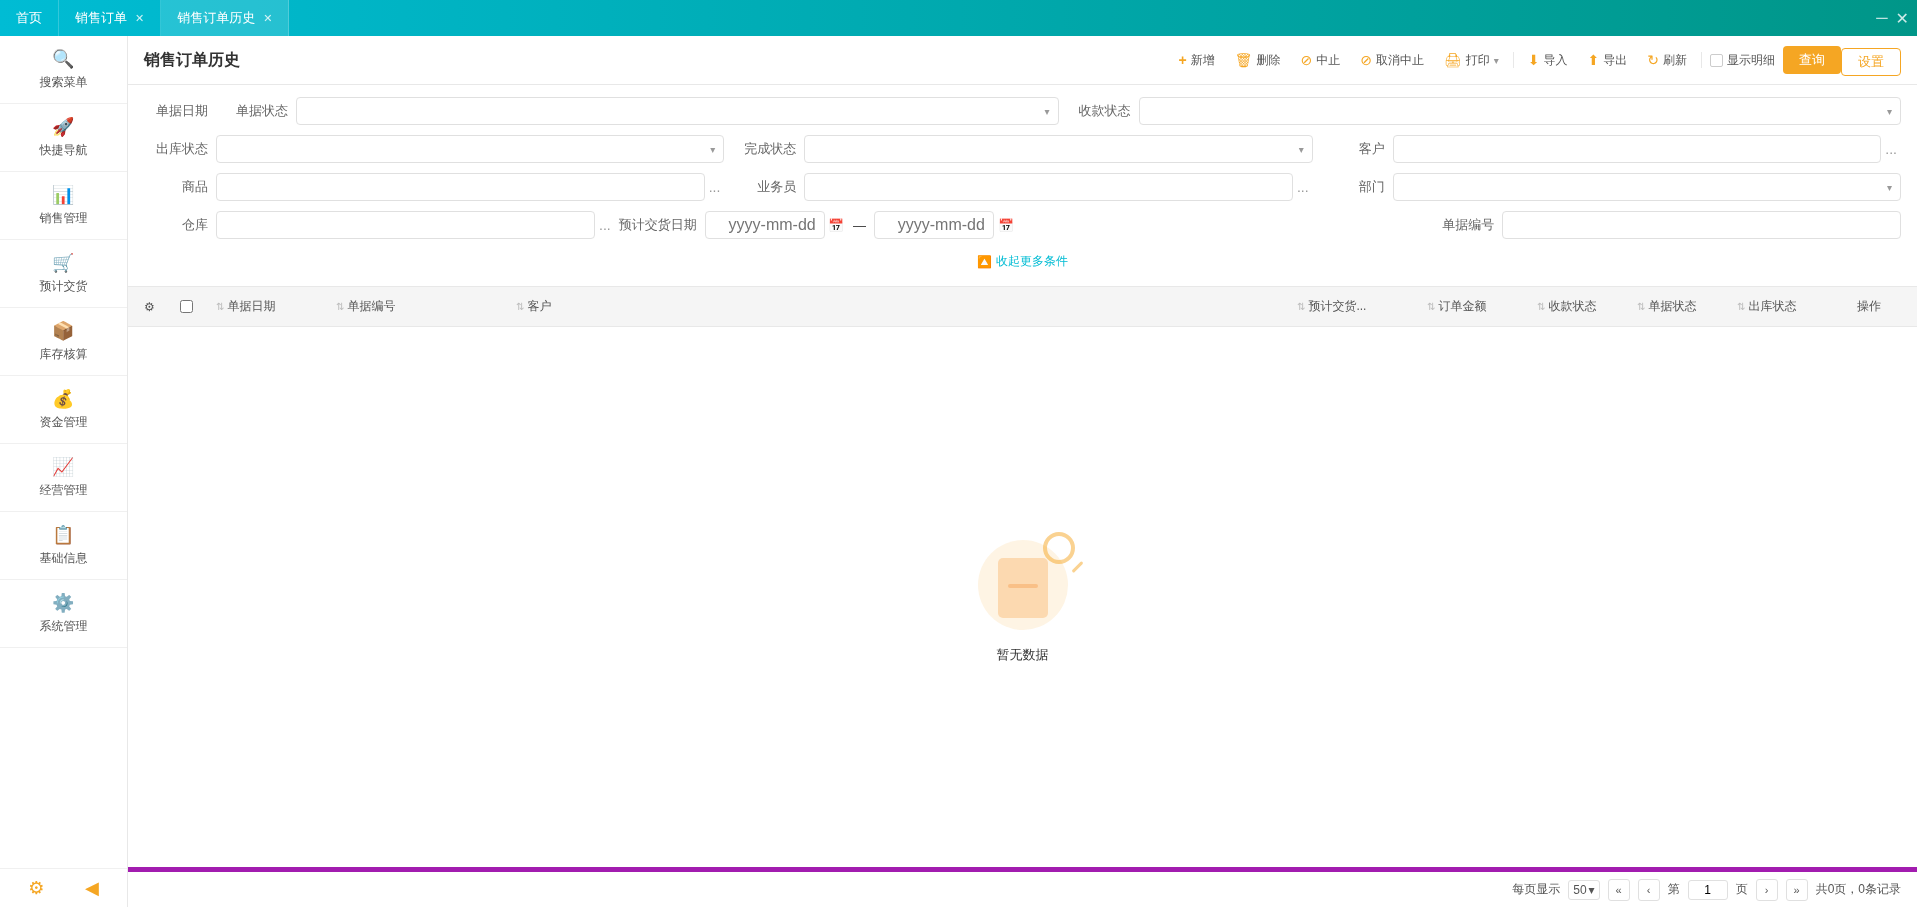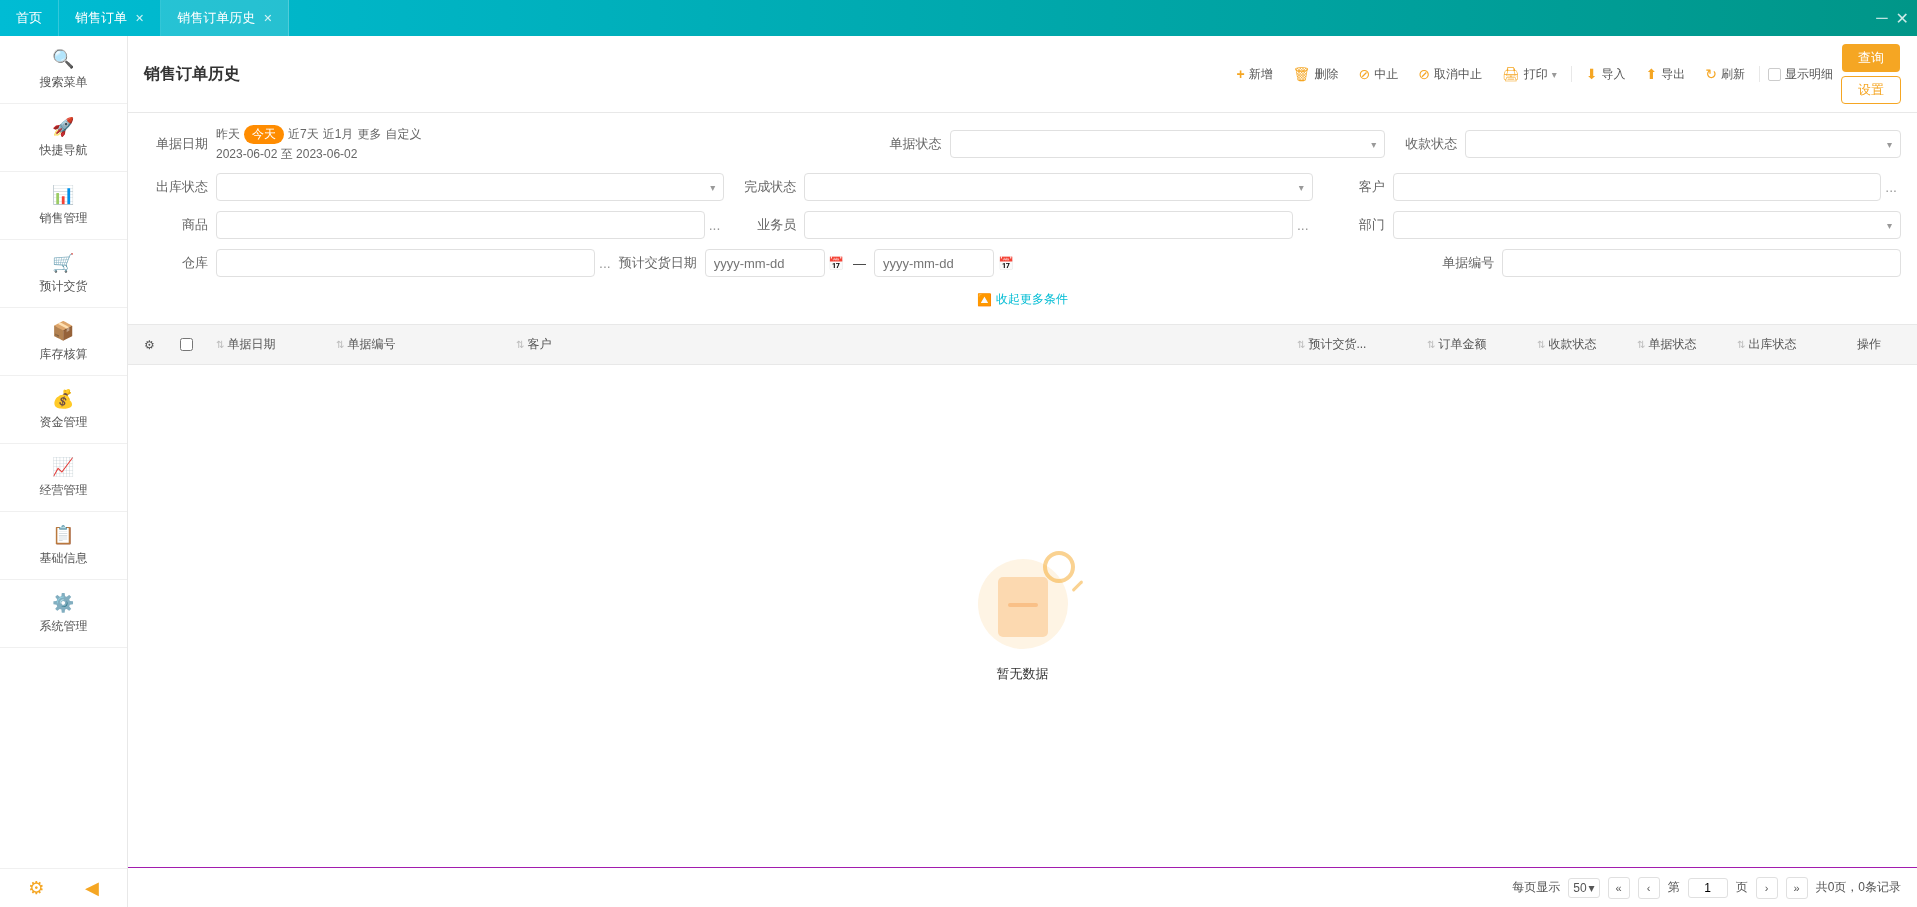--- a/index.html
+++ b/index.html
@@ -35,21 +35,21 @@
     .toolbar-divider { width: 1px; height: 16px; background: #e8e8e8; }
     .display-dense { display: flex; align-items: center; gap: 4px; font-size: 12px; color: #555; }
     .checkbox-small { width: 13px; height: 13px; border: 1px solid #ccc; border-radius: 2px; cursor: pointer; }
 
     
     .filter-panel { background: #fff; padding: 12px 16px; border-bottom: 1px solid #e8e8e8; flex-shrink: 0; }
     .filter-row { display: flex; align-items: center; margin-bottom: 10px; gap: 0; }
     .filter-row:last-child { margin-bottom: 0; }
     .filter-label { width: 72px; text-align: right; color: #666; font-size: 13px; padding-right: 8px; flex-shrink: 0; }
     .filter-control { flex: 1; display: flex; align-items: center; }
-    .filter-input { border: 1px solid #e0e0e0; border-radius: 4px; padding: 4px 8px; font-size: 13px; color: #333; background: #fff; outline: none; height: 28px; width: 100%; }
+    .filter-input { border: 1px solid #e0e0e0; border-radius: 4px; padding: 4px 8px; font-size: 16px; color: #333; background: #fff; outline: none; height: 28px; width: 100%; text-align: right; }
     .filter-select { border: 1px solid #e0e0e0; border-radius: 4px; padding: 4px 8px; font-size: 12px; color: #333; background: #fff; height: 28px; display: flex; align-items: center; justify-content: space-between; cursor: pointer; flex: 1; }
     .filter-select .chevron { color: #999; font-size: 10px; }
     .filter-dots { color: #999; font-size: 14px; cursor: pointer; padding: 0 4px; }
     .date-filter { display: flex; align-items: center; gap: 4px; }
     .date-tag { background: #ff8c00; color: #fff; border-radius: 10px; padding: 1px 8px; font-size: 12px; cursor: pointer; }
     .date-option { color: #666; font-size: 12px; cursor: pointer; }
     .date-range { font-size: 12px; color: #666; margin-top: 2px; }
     .filter-group { display: flex; align-items: flex-start; flex-direction: column; }
     .collapse-row { text-align: center; padding: 4px 0; cursor: pointer; color: #00bcd4; font-size: 12px; display: flex; align-items: center; justify-content: center; gap: 4px; }
 
@@ -67,29 +67,29 @@
     .col-recv-status { width: 100px; }
     .col-doc-status { width: 100px; }
     .col-out-status { width: 100px; }
     .col-action { width: 80px; margin-left: auto; justify-content: center; }
     .sort-icon { color: #bbb; font-size: 10px; }
 
     .table-body { flex: 1; display: flex; align-items: center; justify-content: center; flex-direction: column; }
     .empty-state { display: flex; flex-direction: column; align-items: center; gap: 16px; }
 
     
-    .page-footer { height: 40px; background: #fff; border-top: 1px solid #a21caf; display: flex; align-items: center; justify-content: flex-end; padding: 0 16px; gap: 8px; font-size: 12px; color: #555; flex-shrink: 0; }
+    .page-footer { height: 40px; background: #fff; border-top: 5px solid #a21caf; display: flex; align-items: center; justify-content: flex-end; padding: 0 16px; gap: 8px; font-size: 12px; color: #555; flex-shrink: 0; }
     .page-size-select { border: 1px solid #e0e0e0; border-radius: 3px; padding: 2px 4px; font-size: 12px; display: flex; align-items: center; gap: 2px; cursor: pointer; }
     .page-nav-btn { width: 22px; height: 22px; border: 1px solid #e0e0e0; border-radius: 3px; display: flex; align-items: center; justify-content: center; cursor: pointer; font-size: 11px; color: #555; }
     .page-num-input { width: 40px; border: 1px solid #e0e0e0; border-radius: 3px; text-align: center; font-size: 12px; padding: 2px; }
 
     
     .query-btn { background: #f5a623; color: #fff; border: none; border-radius: 4px; padding: 5px 16px; font-size: 13px; cursor: pointer; }
     .settings-btn { background: #fff; color: #f5a623; border: 1px solid #f5a623; border-radius: 4px; padding: 4px 16px; font-size: 13px; cursor: pointer; margin-top: 4px; }
-    .query-settings { display: flex; flex-direction: column; align-items: center; }
+    .query-settings { display: flex; flex-direction: row; align-items: center; }
   </style>
 </head>
 <body>
 
 <div class="top-bar">
   <div class="tab-item">
     <span>首页</span>
   </div>
   <div class="tab-item">
     <span>销售订单</span>
@@ -198,33 +198,20 @@
           <button class="query-btn">查询</button>
           <button class="settings-btn">设置</button>
         </div>
       </div>
     </div>
 
     <div class="filter-panel">
 
       <div class="filter-row">
         <span class="filter-label">单据日期</span>
-        <div class="filter-control" style="flex:1.5;">
-          <div class="filter-group">
-            <div class="date-filter">
-              <span class="date-option">昨天</span>
-              <span class="date-tag">今天</span>
-              <span class="date-option">近7天</span>
-              <span class="date-option">近1月</span>
-              <span class="date-option">更多</span>
-              <span class="date-option">自定义</span>
-            </div>
-            <div class="date-range">2023-06-02 至 2023-06-02</div>
-          </div>
-        </div>
         <span class="filter-label" style="width:80px;">单据状态</span>
         <div class="filter-control">
           <div class="filter-select">
             <span></span>
             <span class="chevron">▾</span>
           </div>
         </div>
         <span class="filter-label" style="width:80px;">收款状态</span>
         <div class="filter-control">
           <div class="filter-select">

